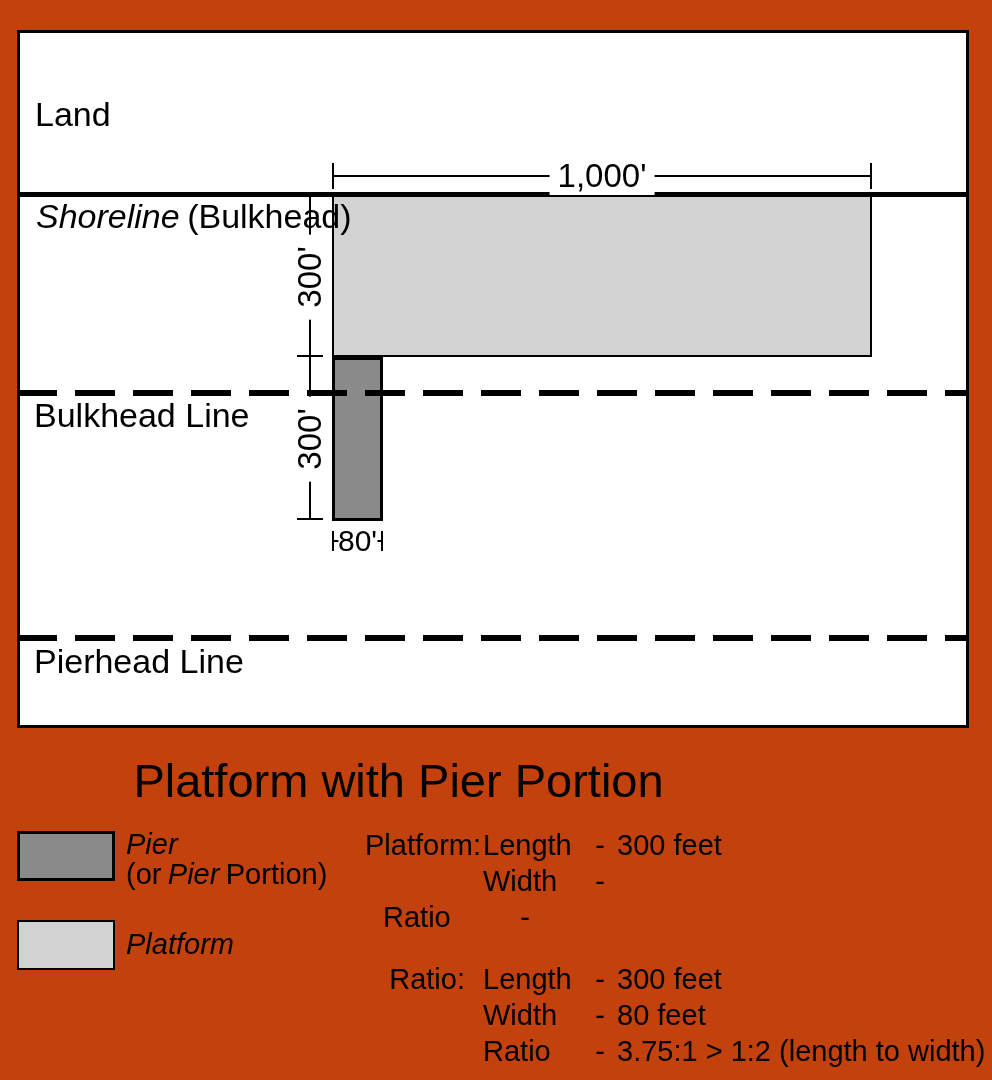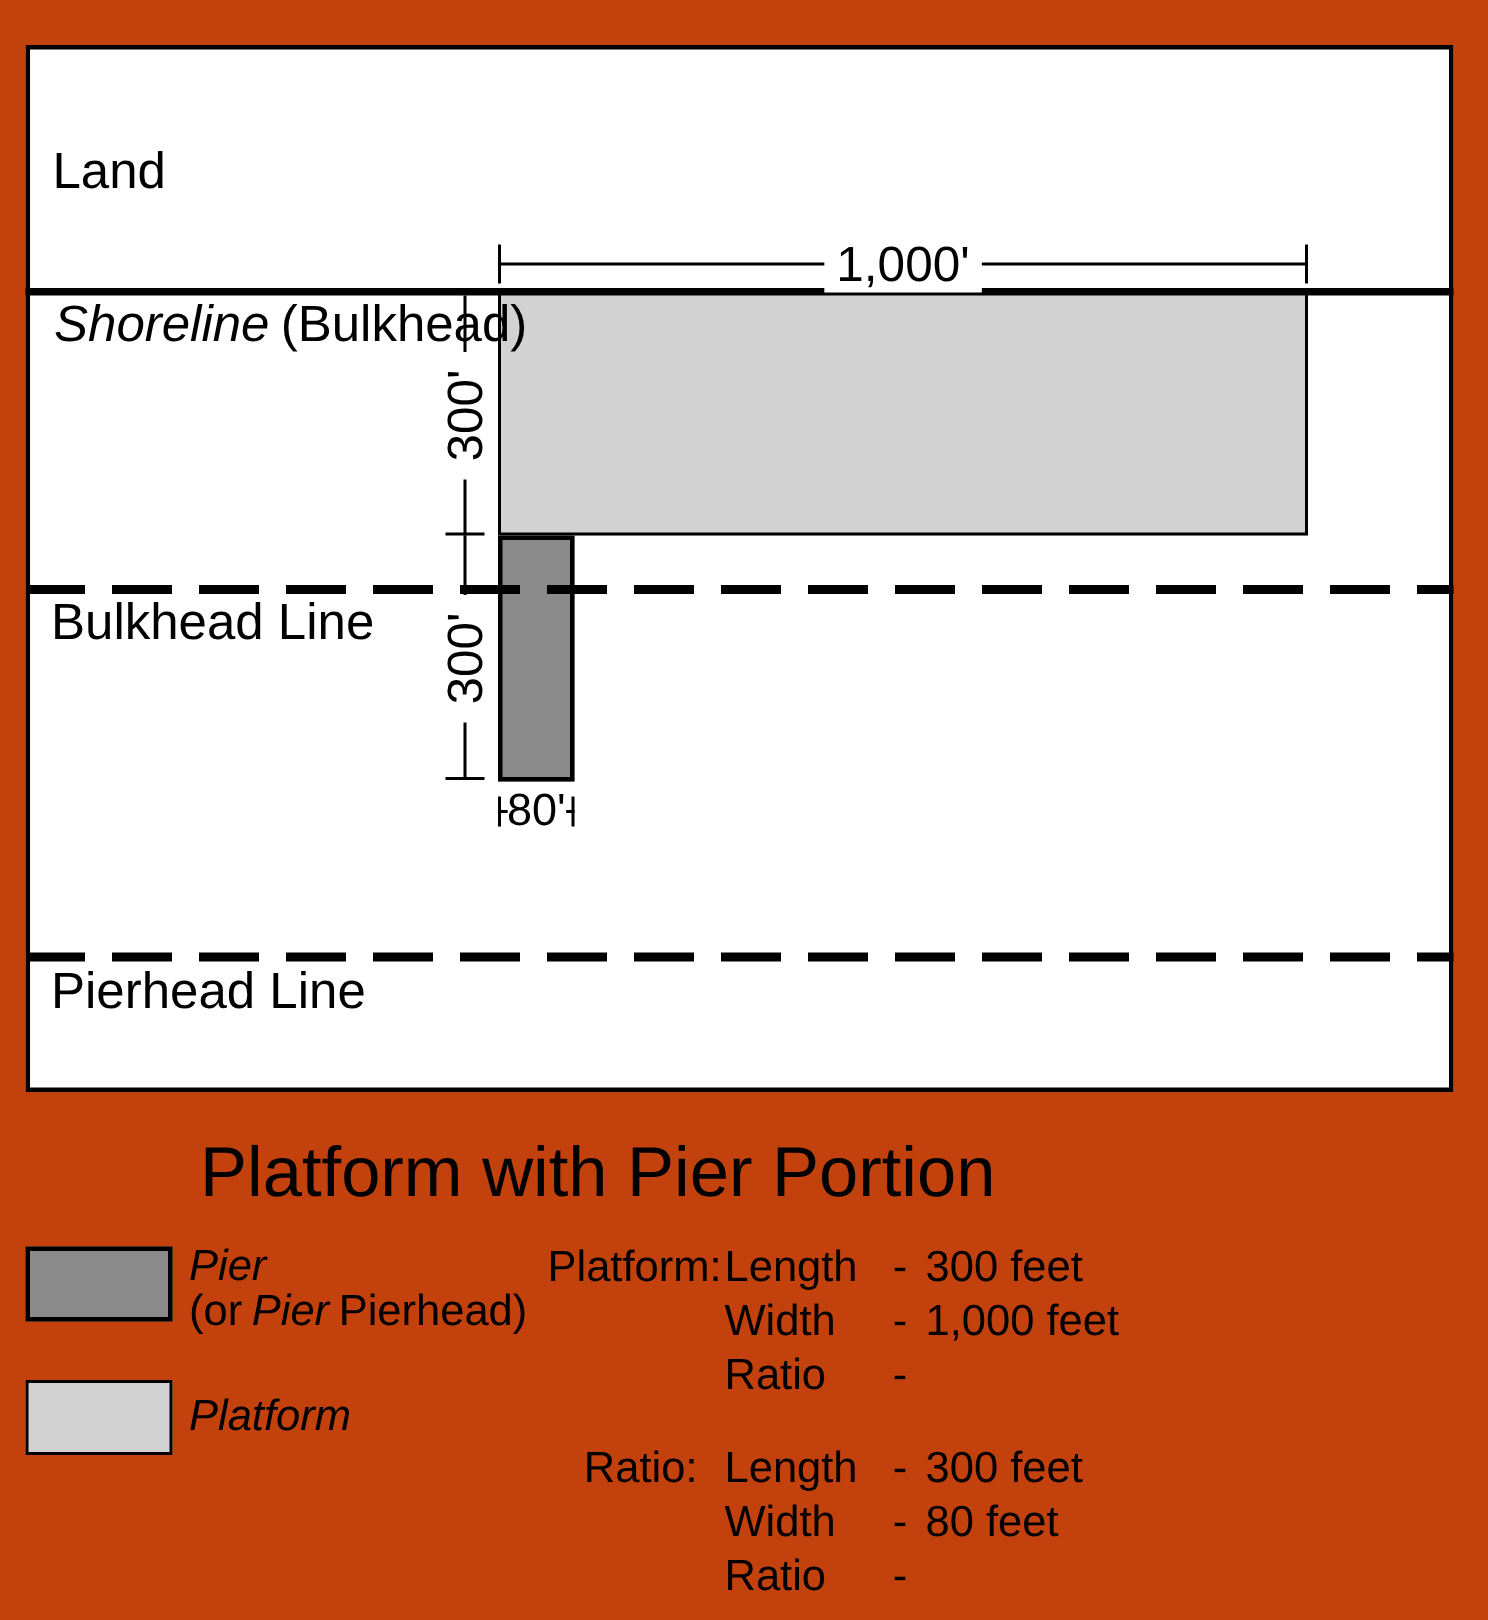--- a/index.html
+++ b/index.html
@@ -124,52 +124,52 @@
   </div>
 
   <div class="abs title">Platform with Pier Portion</div>
 
   <div class="abs lg-swatch sw-pier" style="background: rgb(138, 138, 138);"></div>
   <div class="abs lg-label lg-pier-label">
     <div>
       <span class="it">Pier</span>
     </div>
     <div>
-      <span>(or</span><span class="it after-gap">Pier</span><span class="after-gap">Pierhead)</span>
+      <span>(or</span><span class="it after-gap">Pier</span><span class="after-gap">Portion)</span>
     </div>
   </div>
 
   <div class="abs lg-swatch sw-platform" style="background: rgb(210, 210, 210);"></div>
   <div class="abs lg-label lg-platform-label it">Platform</div>
 
   <div class="abs spec-grid spec-platform">
     <div class="c-head">Platform:</div>
     <div class="c-key">Length</div>
     <div class="c-dash">-</div>
     <div class="c-val">300 feet</div>
 
     <div class="c-head"></div>
     <div class="c-key">Width</div>
     <div class="c-dash">-</div>
-    <div class="c-val">1,000 feet</div>
 
     <div class="c-head"></div>
     <div class="c-key">Ratio</div>
     <div class="c-dash">-</div>
   </div>
 
   <div class="abs spec-grid spec-pier">
     <div class="c-head">Ratio:</div>
     <div class="c-key">Length</div>
     <div class="c-dash">-</div>
     <div class="c-val">300 feet</div>
 
     <div class="c-head"></div>
     <div class="c-key">Width</div>
     <div class="c-dash">-</div>
     <div class="c-val">80 feet</div>
 
     <div class="c-head"></div>
     <div class="c-key">Ratio</div>
     <div class="c-dash">-</div>
+    <div class="c-val">3.75:1 &gt; 1:2 (length to width)</div>
   </div>
 
 </div>
 
 </body></html>

